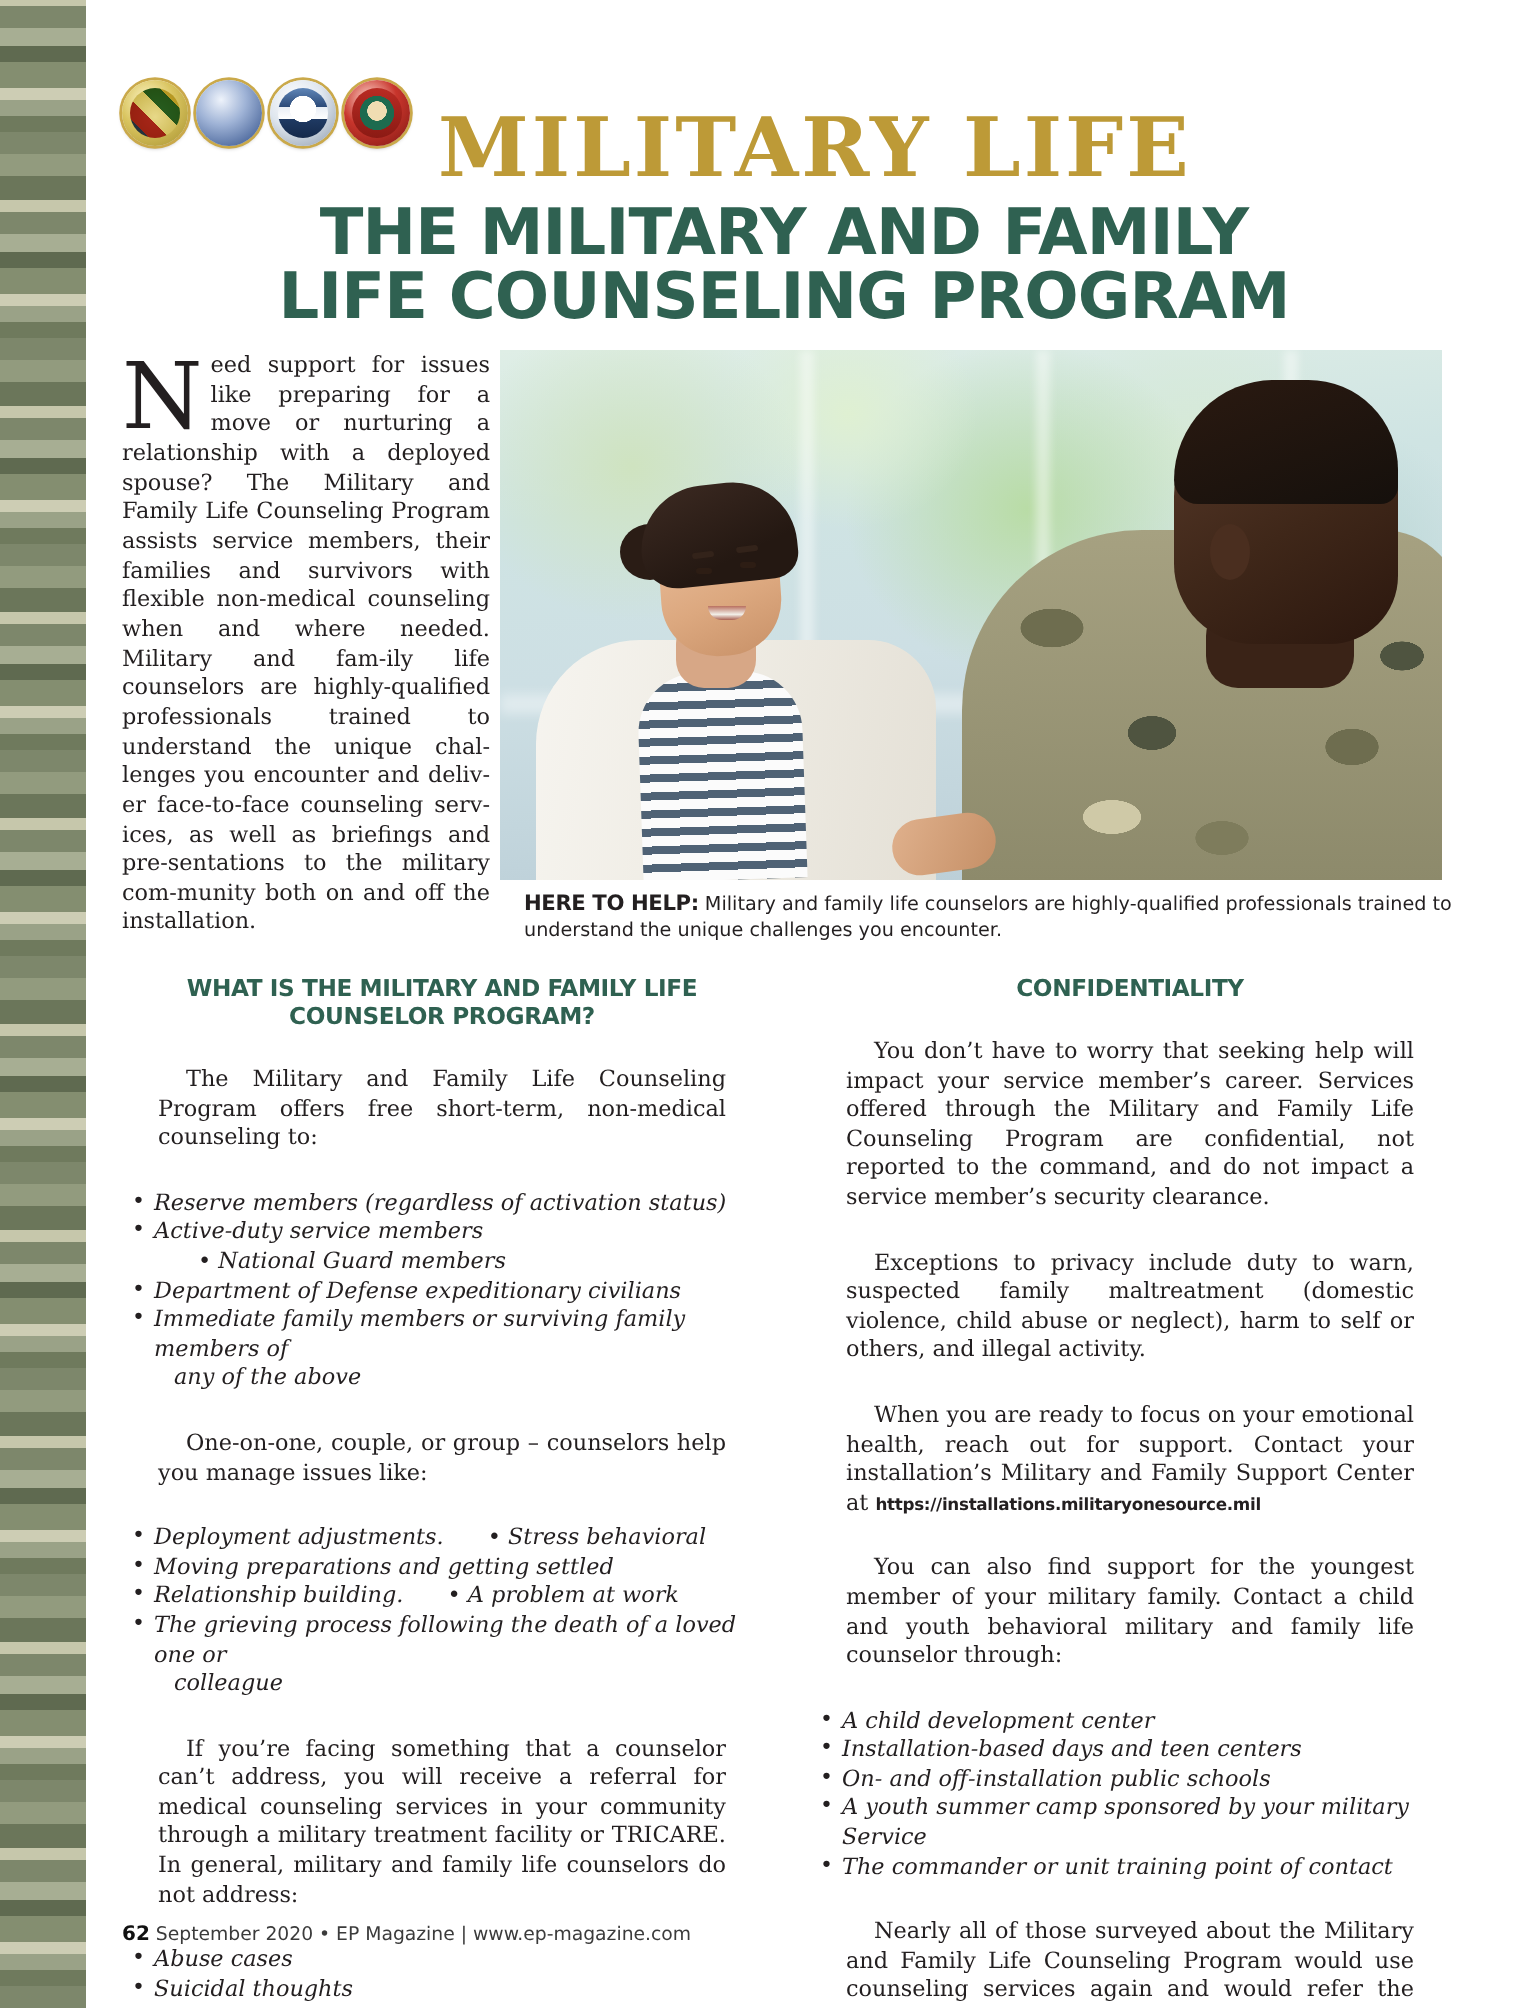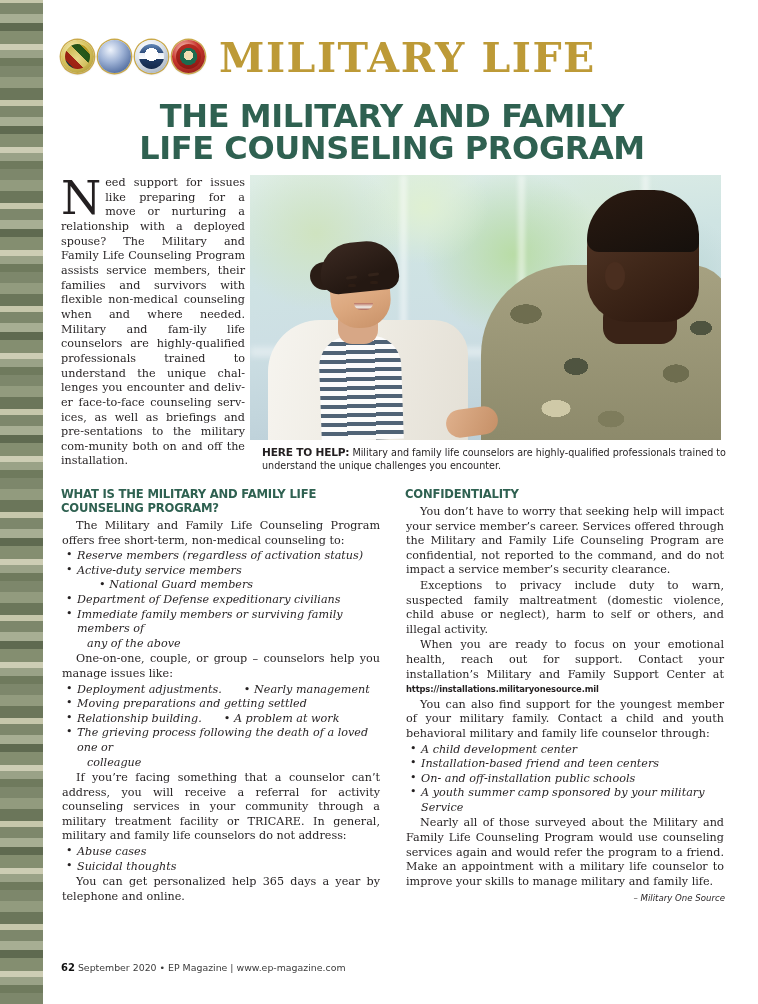--- a/index.html
+++ b/index.html
@@ -61,21 +61,21 @@
   .seal-navy i{background:
       radial-gradient(circle at 50% 42%,#ffffff 0 34%,rgba(0,0,0,0) 35%),
       linear-gradient(180deg,#5f86b8 0%,#2c4a78 38%,#e9eef5 38%,#ffffff 62%,#1f3a63 62%,#15294a 100%);}
   .seal-usmc{background:radial-gradient(circle at 38% 30%,#ffd9d0 0%,#c8352c 45%,#7e1812 100%);}
   .seal-usmc i{background:
       radial-gradient(circle at 50% 46%,#f0ddb2 0 26%,rgba(0,0,0,0) 27%),
       radial-gradient(circle at 50% 50%,#1d6b4f 0 48%,rgba(0,0,0,0) 49%),
       linear-gradient(180deg,#b92b23,#8b1a14);}
 
   .kicker{
-    position:absolute;left:158px;top:0;
+    position:absolute;left:158px;top:16px;
     font-family:"DejaVu Serif",serif;font-weight:700;
     font-size:41px;letter-spacing:1.5px;line-height:1;
     color:#bd9a37;white-space:nowrap;
   }
 
   .headline{
     position:absolute;left:18px;top:100px;width:662px;
     text-align:center;color:#2f6151;
     font-family:"DejaVu Sans",sans-serif;font-weight:700;
     font-size:32px;line-height:32px;letter-spacing:-0.4px;
@@ -169,24 +169,24 @@
     position:absolute;top:487px;width:320px;
     font-family:"DejaVu Serif",serif;font-size:11.2px;line-height:14.6px;
     text-align:justify;
   }
   .col-l{left:18px;}
   .col-r{left:362px;}
 
   h2.sec{
     font-family:"DejaVu Sans",sans-serif;font-weight:700;
     font-size:11.6px;line-height:14px;letter-spacing:-.2px;
-    color:#2f6151;text-align:left;margin:0 0 4px 0;
+    color:#2f6151;text-align:center;margin:0 0 4px 0;
   }
   h2.sec.gap{margin-top:14px;}
-  .col p{margin:1px;text-indent:14px;}
+  .col p{margin:18px;text-indent:14px;}
   ul.bl{list-style:none;margin:1px 0 1px 0;padding:0;}
   ul.bl li{
     position:relative;padding-left:16px;font-style:italic;
     line-height:14.6px;text-align:left;text-indent:0;
   }
   ul.bl li:before{
     content:"\2022";position:absolute;left:5px;top:-1px;font-style:normal;font-size:11px;
   }
   ul.bl li .second{display:inline-block;margin-left:22px;}
   ul.bl li .second:before{content:"\2022  ";}
@@ -265,55 +265,56 @@
   </div>
 
   <div class="caption">
     <b>HERE TO HELP:</b>
     <span>Military and family life counselors are highly-qualified professionals trained to understand the unique challenges you encounter.</span>
   </div>
 
   <div class="col col-l">
     <h2 class="sec">
       <span>WHAT IS THE MILITARY AND FAMILY LIFE</span><br>
-      <span>COUNSELING PROGRAM?</span>
+      <span>COUNSELOR PROGRAM?</span>
     </h2>
     <p>The Military and Family Life Counseling Program offers free short-term, non-medical counseling to:</p>
     <ul class="bl">
       <li><span>Reserve members (regardless of activation status)</span></li>
       <li><span>Active-duty service members</span><span class="second">National Guard members</span></li>
       <li><span>Department of Defense expeditionary civilians</span></li>
       <li><span>Immediate family members or surviving family members of</span><span class="cont">any of the above</span></li>
     </ul>
     <p>One-on-one, couple, or group – counselors help you manage issues like:</p>
     <ul class="bl">
-      <li><span>Deployment adjustments.</span><span class="second">Nearly management</span></li>
+      <li><span>Deployment adjustments.</span><span class="second">Stress behavioral</span></li>
       <li><span>Moving preparations and getting settled</span></li>
       <li><span>Relationship building.</span><span class="second">A problem at work</span></li>
       <li><span>The grieving process following the death of a loved one or</span><span class="cont">colleague</span></li>
     </ul>
-    <p>If you’re facing something that a counselor can’t address, you will receive a referral for activity counseling services in your community through a military treatment facility or TRICARE. In general, military and family life counselors do not address:</p>
+    <p>If you’re facing something that a counselor can’t address, you will receive a referral for medical counseling services in your community through a military treatment facility or TRICARE. In general, military and family life counselors do not address:</p>
     <ul class="bl">
       <li><span>Abuse cases</span></li>
       <li><span>Suicidal thoughts</span></li>
     </ul>
     <p>You can get personalized help 365 days a year by telephone and online.</p>
   </div>
 
   <div class="col col-r">
     <h2 class="sec">CONFIDENTIALITY</h2>
     <p>You don’t have to worry that seeking help will impact your service member’s career. Services offered through the Military and Family Life Counseling Program are confidential, not reported to the command, and do not impact a service member’s security clearance.</p>
     <p>Exceptions to privacy include duty to warn, suspected family maltreatment (domestic violence, child abuse or neglect), harm to self or others, and illegal activity.</p>
     <p><span>When you are ready to focus on your emotional health, reach out for support. Contact your installation’s Military and Family Support Center at </span><span class="url">https://installations.militaryonesource.mil</span></p>
     <p>You can also find support for the youngest member of your military family. Contact a child and youth behavioral military and family life counselor through:</p>
     <ul class="bl">
       <li><span>A child development center</span></li>
-      <li><span>Installation-based friend and teen centers</span></li>
+      <li><span>Installation-based days and teen centers</span></li>
       <li><span>On- and off-installation public schools</span></li>
       <li><span>A youth summer camp sponsored by your military Service</span></li>
+      <li><span>The commander or unit training point of contact</span></li>
     </ul>
     <p>Nearly all of those surveyed about the Military and Family Life Counseling Program would use counseling services again and would refer the program to a friend. Make an appointment with a military life counselor to improve your skills to manage military and family life.</p>
     <div class="credit">– Military One Source</div>
   </div>
 
   <div class="footer">
     <b>62</b>
     <span>September 2020 • EP Magazine | www.ep-magazine.com</span>
   </div>
 

